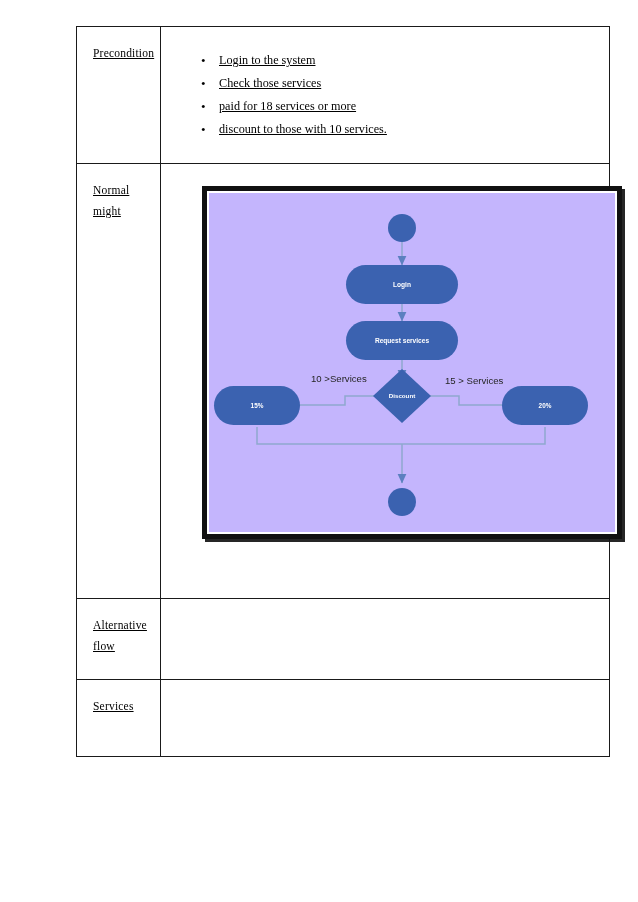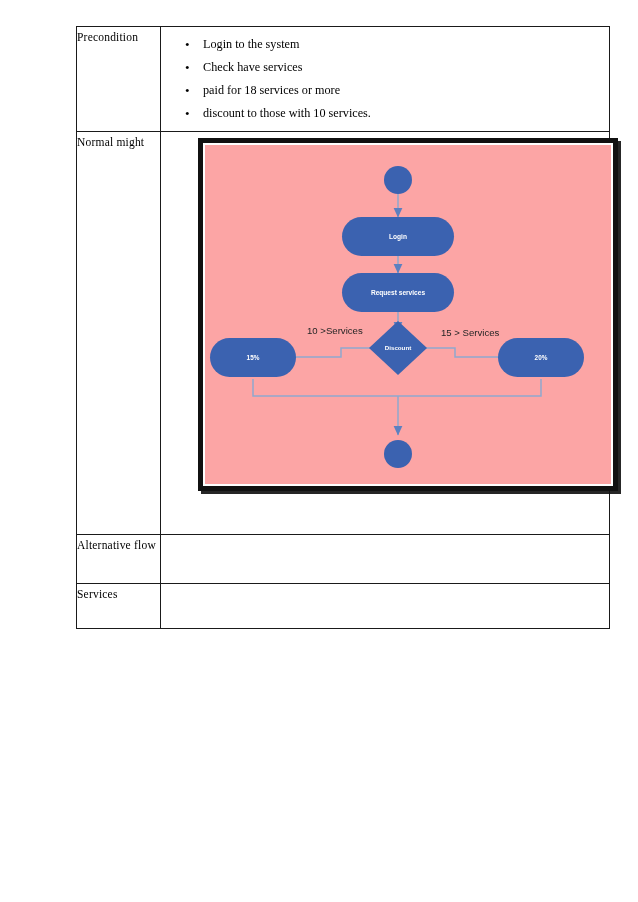--- a/index.html
+++ b/index.html
@@ -25,21 +25,22 @@
     position: absolute;
     left: 76px;
     top: 26px;
     width: 534px;
     border-collapse: collapse;
     table-layout: fixed;
   }
   .uc-table td {
     border: 1px solid #1a1a1a;
     vertical-align: top;
-    padding: 0;
+    padding: 16px;
+    text-decoration: underline;
   }
   .col-label {
     width: 84px;
   }
   .label-cell {
     padding: 6px 4px 6px 7px;
     font-size: 11.5px;
     line-height: 21px;
     color: #000;
     letter-spacing: 0.2px;
@@ -92,25 +93,24 @@
     position: relative;
     width: 100%;
     height: 402px;
   }
   .diagram-frame {
     position: absolute;
     left: 25px;
     top: 6px;
     width: 420px;
     height: 353px;
-    background: #fca5a5;
+    background: #c4b5fd;
     border: 5px solid #111111;
     box-shadow: 3px 3px 0 0 rgba(20,20,20,0.92);
     box-sizing: border-box;
-    margin-left: 12px;
   }
   .diagram-frame .inner-gap {
     position: absolute;
     inset: 0;
     border: 2px solid #ffffff;
     box-sizing: border-box;
   }
   .diagram-svg {
     position: absolute;
     left: 0;
@@ -141,21 +141,21 @@
         <col class="col-label">
         <col>
       </colgroup>
     <tbody>
 
       <tr>
         <td class="label-cell">Precondition</td>
         <td class="content-cell">
           <ul class="bullets">
             <li>Login to the system</li>
-            <li>Check have services</li>
+            <li>Check those services</li>
             <li>paid for 18 services  or more</li>
             <li>discount  to those with  10 services.</li>
           </ul>
         </td>
       </tr>
 
 
       <tr>
         <td class="label-cell">Normal might</td>
         <td class="content-cell diagram-cell">

